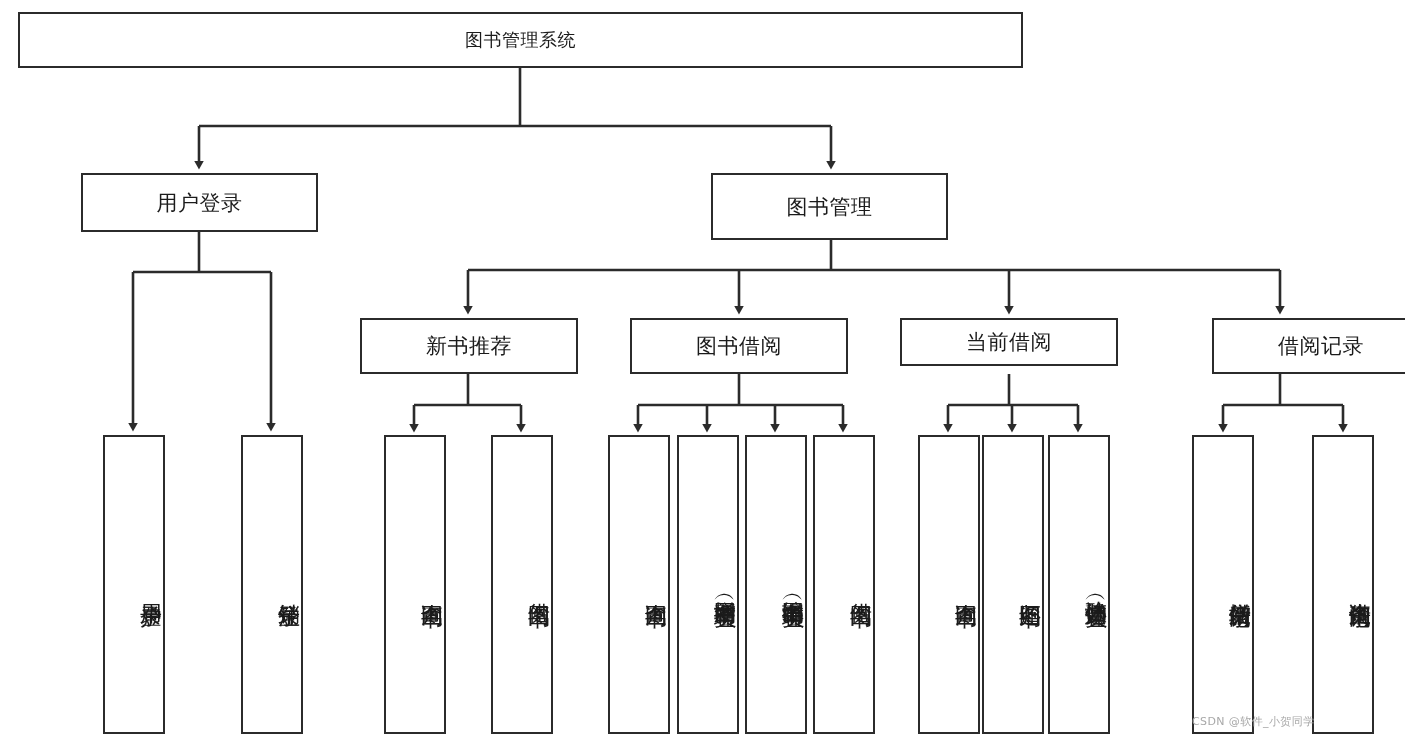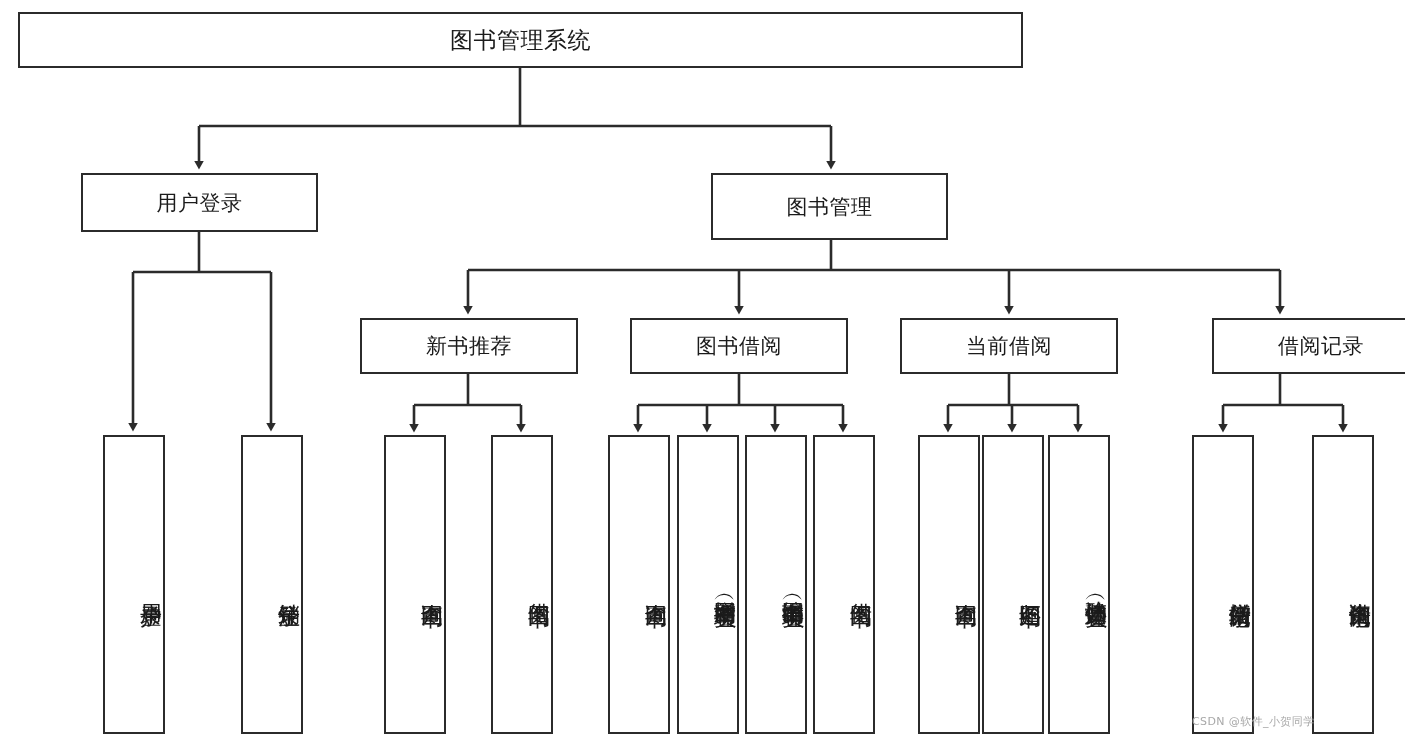--- a/index.html
+++ b/index.html
@@ -34,21 +34,21 @@
     align-items: center;
     justify-content: center;
     color: #1b1b1b;
   }
   .node.h {
     
     font-size: 21px;
     letter-spacing: 0.5px;
   }
   .node.root {
-    font-size: 23px;
+    font-size: 18px;
   }
   .node.v {
     
     writing-mode: vertical-rl;
     text-orientation: upright;
     font-size: 22px;
     line-height: 1.06;
     letter-spacing: 1px;
     align-items: flex-start;
     justify-content: center;
@@ -124,21 +124,21 @@
     </g>
   </svg>
 
   <div class="node h root" style="left:18px; top:12px; width:1005px; height:56px;">图书管理系统</div>
 
   <div class="node h" style="left:81px; top:173px; width:237px; height:59px;">用户登录</div>
   <div class="node h" style="left:711px; top:173px; width:237px; height:67px;">图书管理</div>
 
   <div class="node h" style="left:630px; top:318px; width:218px; height:56px;">图书借阅</div>
   <div class="node h" style="left:360px; top:318px; width:218px; height:56px;">新书推荐</div>
-  <div class="node h" style="left:900px; top:318px; width:218px; height:56px;">当前借阅</div>
+  <div class="node h" style="left:900px; top:318px; width:218px; height:48px;">当前借阅</div>
   <div class="node h" style="left:1212px; top:318px; width:218px; height:56px;">借阅记录</div>
 
   <div class="node v" style="left:103px; top:435px; width:62px; height:299px;">
     <span class="vtext">用户登录</span>
   </div>
   <div class="node v" style="left:241px; top:435px; width:62px; height:299px;">
     <span class="vtext">注销登录</span>
   </div>
 
   <div class="node v" style="left:384px; top:435px; width:62px; height:299px;">

